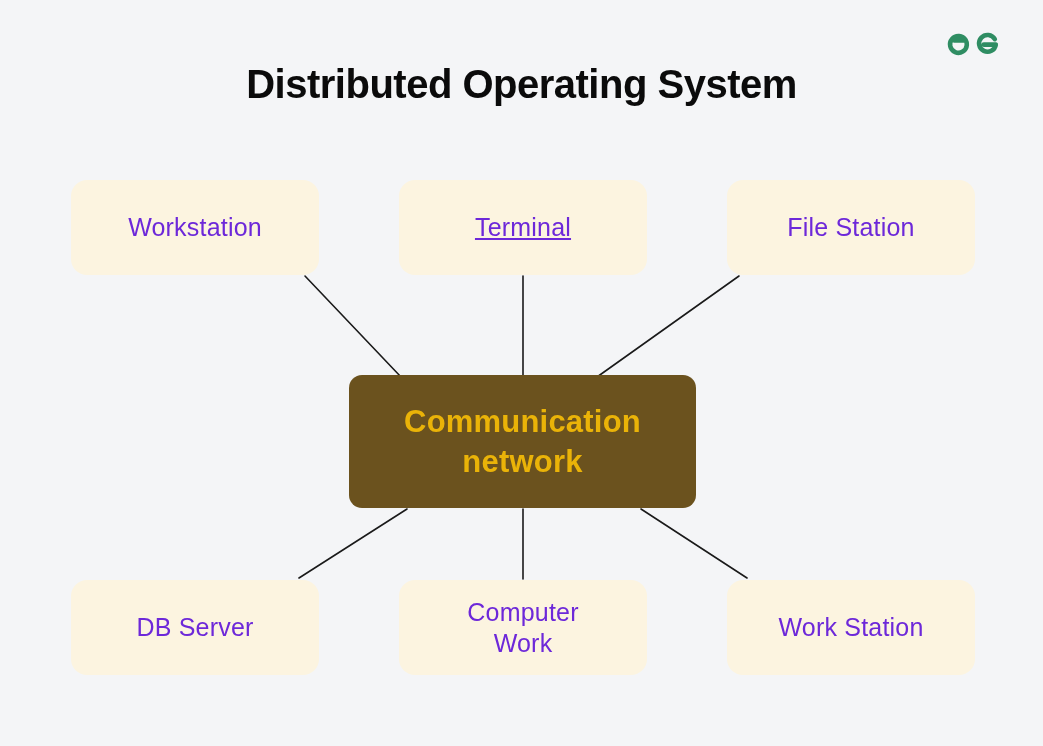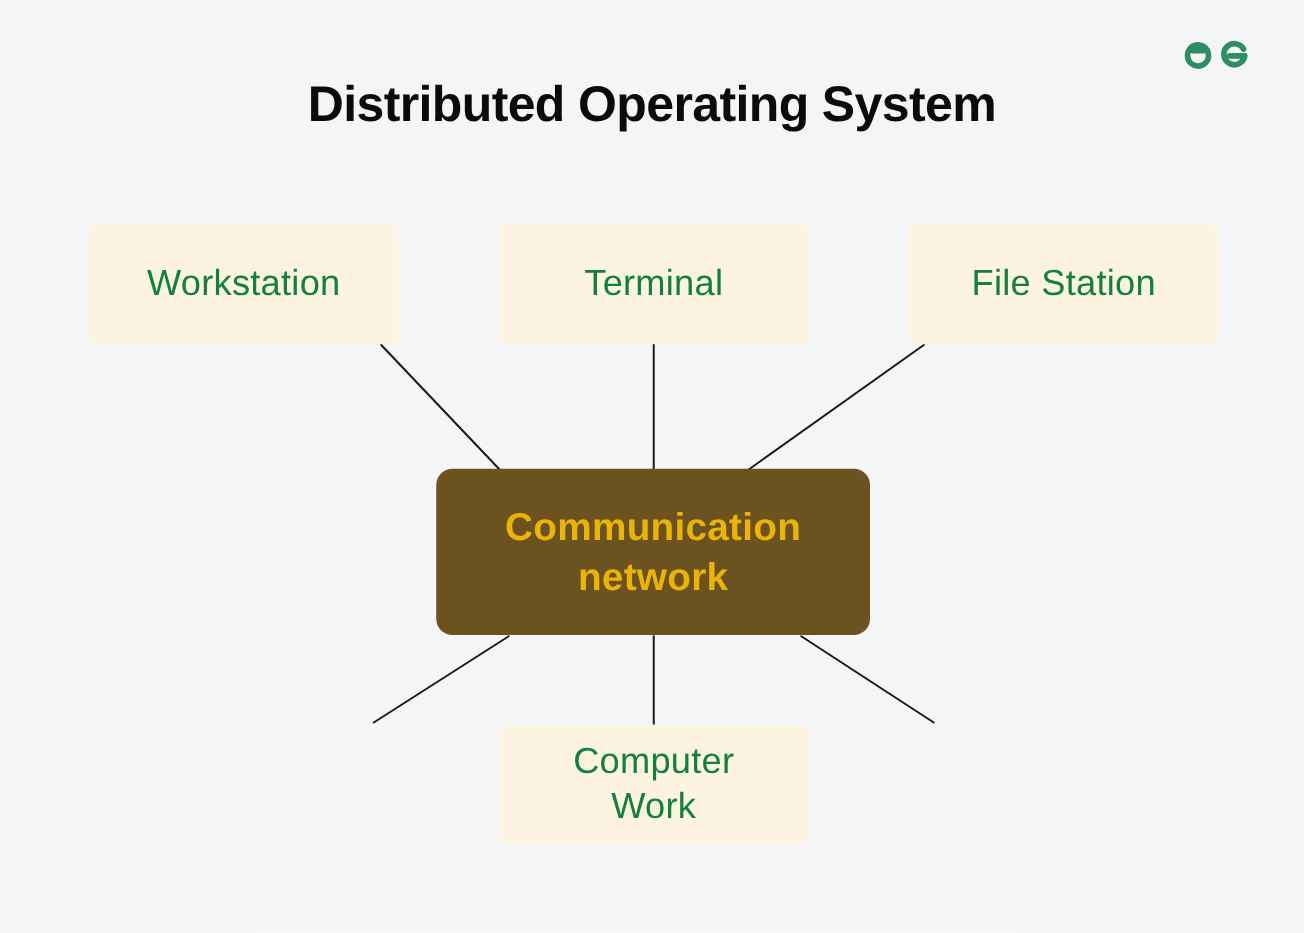--- a/index.html
+++ b/index.html
@@ -53,24 +53,24 @@
   }
 
   
   .node {
     position: absolute;
     box-sizing: border-box;
     display: flex;
     align-items: center;
     justify-content: center;
     text-align: center;
-    border-radius: 4px;
+    border-radius: 16px;
     background: #fcf4e0;
-    color: #15803d;
-    font-size: 29px;
+    color: #6d28d9;
+    font-size: 25px;
     font-weight: 400;
     line-height: 1.22;
     letter-spacing: 0.2px;
     padding: 4px 10px;
     font-family: "Liberation Sans", sans-serif;
   }
   .node.center {
     background: #6b521e;
     color: #eab308;
     border-radius: 13px;
@@ -79,21 +79,21 @@
     line-height: 1.28;
     letter-spacing: 0.2px;
   }
   .node-label {
     display: block;
     white-space: pre-line;
   }
 
   
   #node-workstation   { left: 71px;  top: 180px; width: 248px; height: 95px; }
-  #node-terminal      { left: 399px; top: 180px; width: 248px; height: 95px; }
+  #node-terminal      { left: 399px; top: 180px; width: 248px; height: 95px; text-decoration: underline; }
   #node-file-server   { left: 727px; top: 180px; width: 248px; height: 95px; }
   #node-communication { left: 349px; top: 375px; width: 347px; height: 133px; }
   #node-db-server     { left: 71px;  top: 580px; width: 248px; height: 95px; }
   #node-computer-node { left: 399px; top: 580px; width: 248px; height: 95px; }
   #node-work-station  { left: 727px; top: 580px; width: 248px; height: 95px; }
 </style>
 </head>
 <body>
 
 <div id="canvas">
@@ -130,20 +130,26 @@
 
   <div class="node" id="node-file-server">
     <span class="node-label">File Station</span>
   </div>
 
   <div class="node center" id="node-communication">
     <span class="node-label">Communication
 network</span>
   </div>
 
+  <div class="node" id="node-db-server">
+    <span class="node-label">DB Server</span>
+  </div>
 
   <div class="node" id="node-computer-node">
     <span class="node-label">Computer
 Work</span>
   </div>
 
+  <div class="node" id="node-work-station">
+    <span class="node-label">Work Station</span>
+  </div>
 
 </div>
 
 </body></html>

